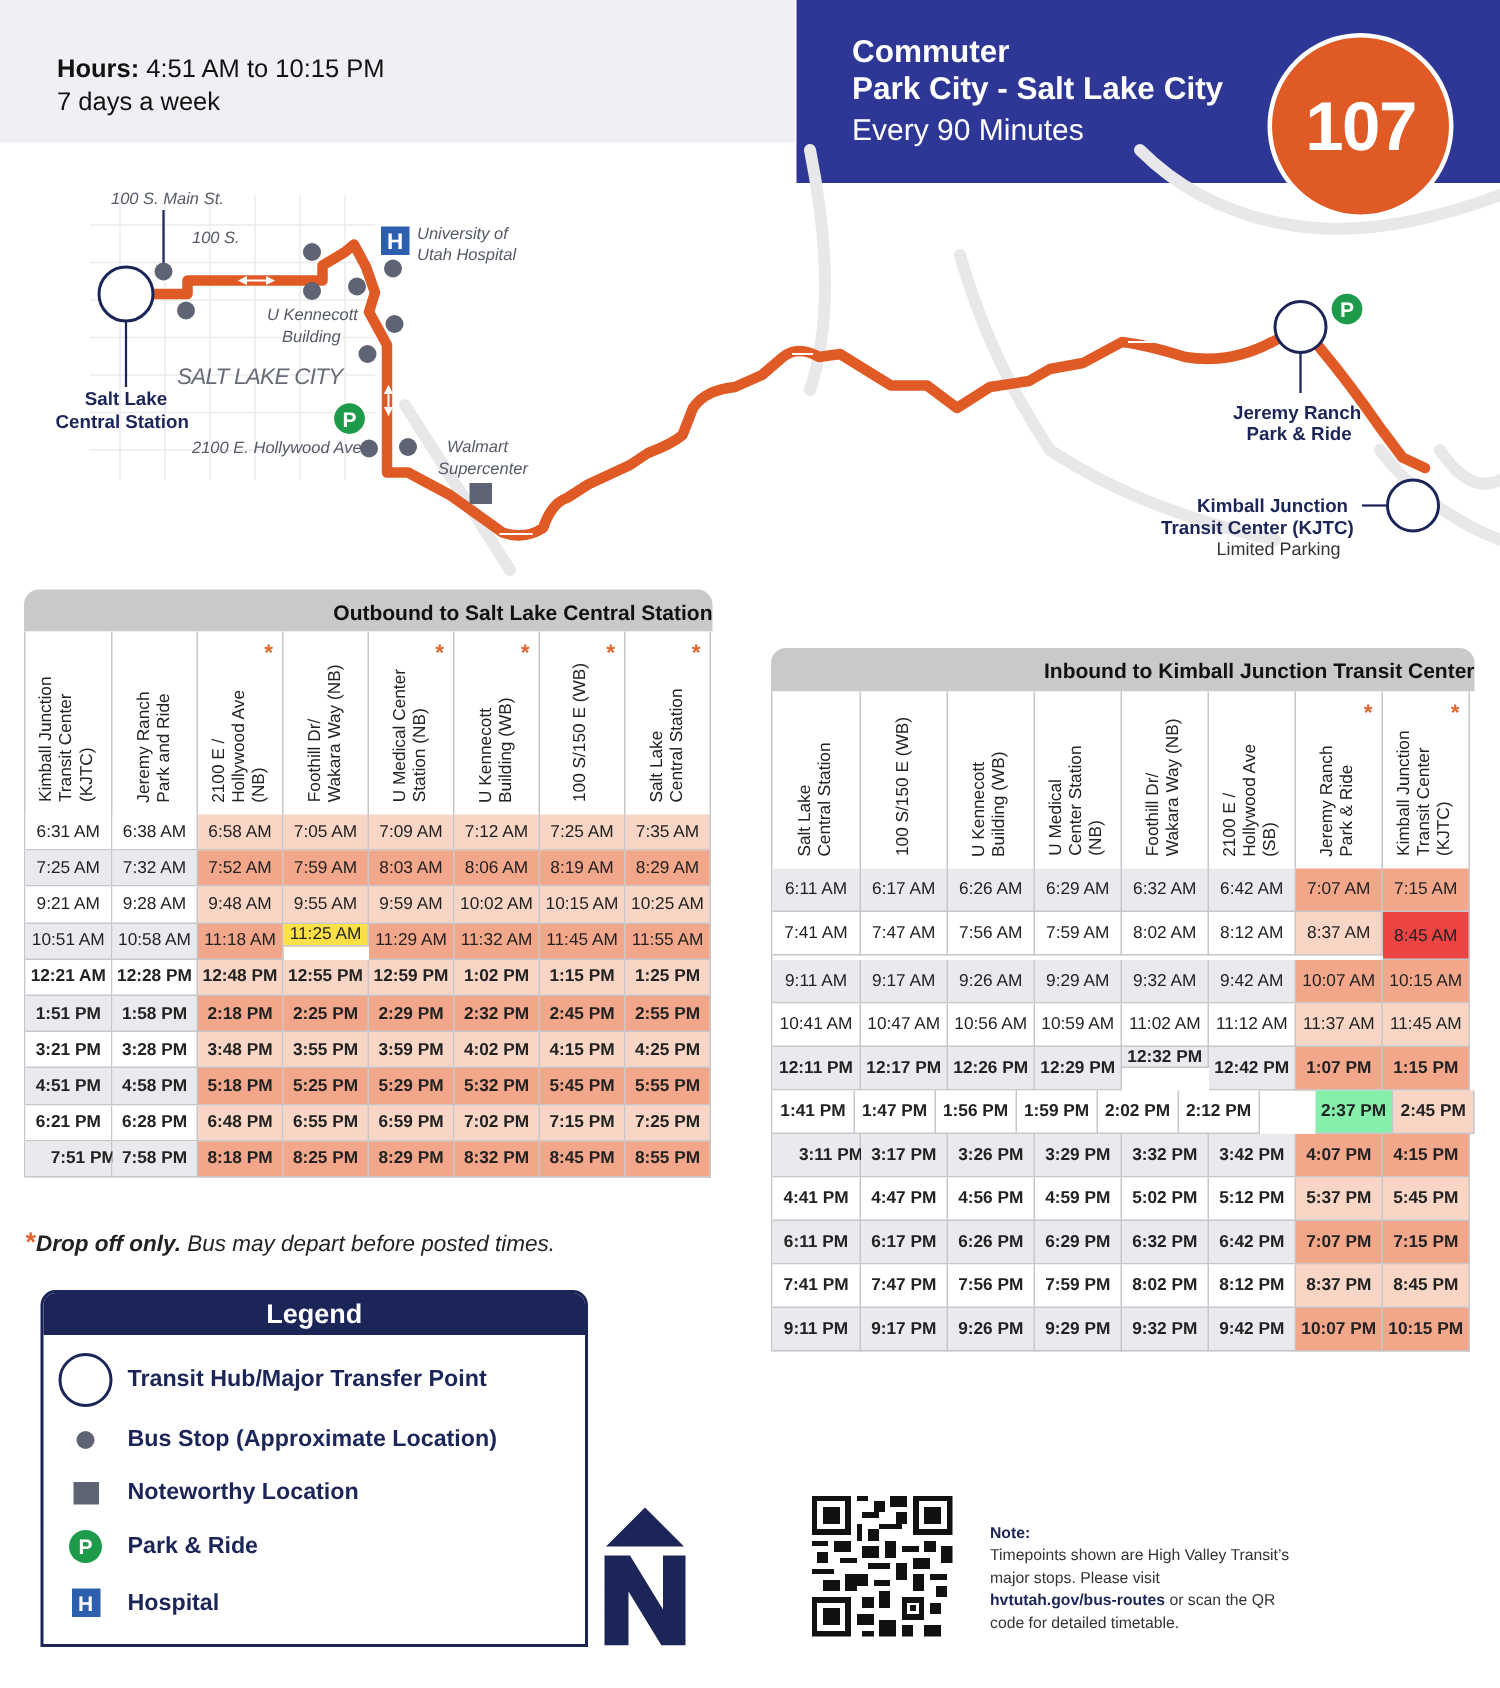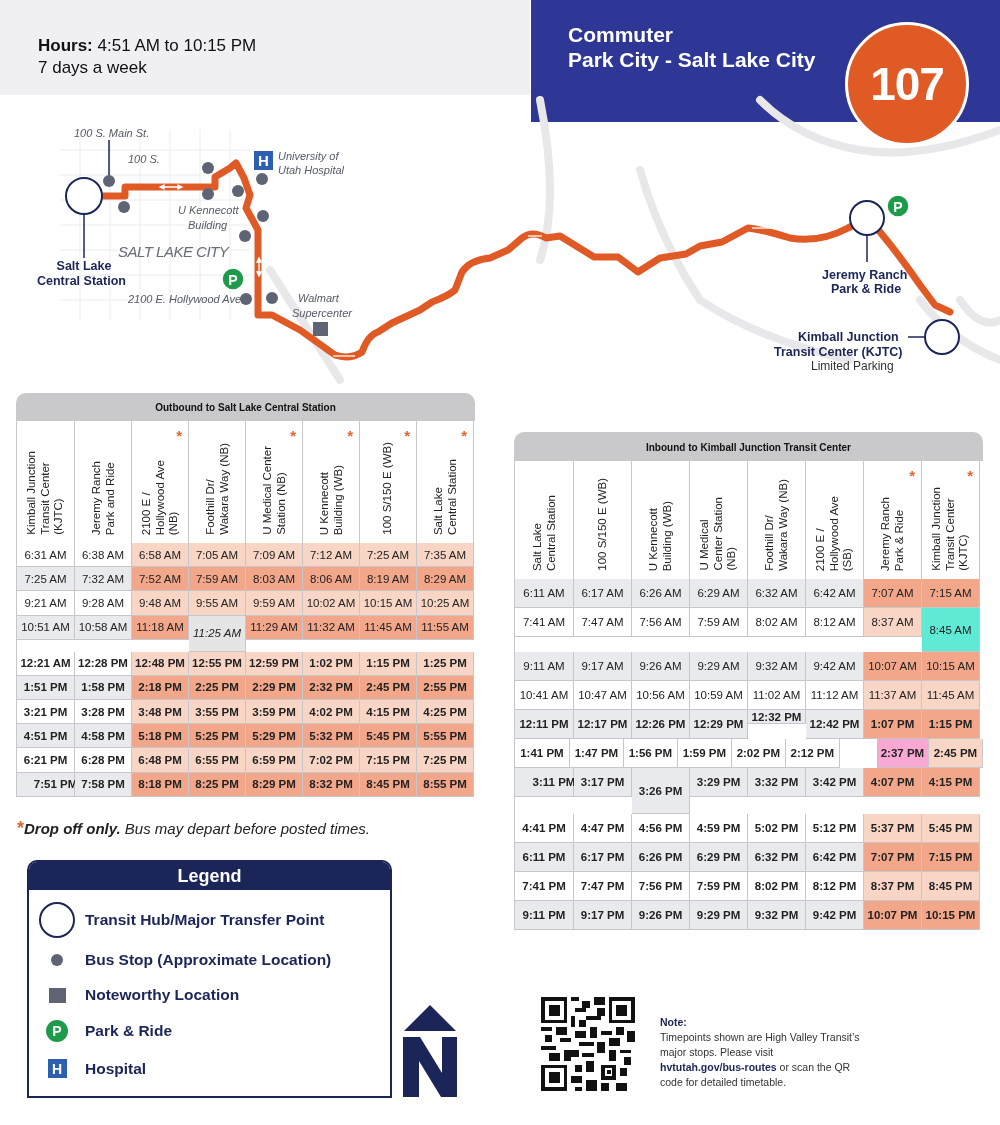--- a/index.html
+++ b/index.html
@@ -9,21 +9,21 @@
   .title-box { position: absolute; left: 531px; top: 0; width: 469px; height: 122px; background: #2e3795; padding: 22px 0 0 37px; color: #fff; }
   .title-box .t1 { font-size: 21px; font-weight: 700; line-height: 25px; }
   .title-box .t2 { font-size: 20px; font-weight: 400; line-height: 28px; margin-top: 1px; }
   .route-badge { position: absolute; left: 845px; top: 22px; width: 124px; height: 124px; border-radius: 50%; background: #e05a26; border: 3px solid #fff; color: #fff; font-size: 46px; font-weight: 700; display: flex; align-items: center; justify-content: center; letter-spacing: -1px; }
   .map { position: absolute; left: 0; top: 95px; width: 1000px; height: 290px; }
   .map-label { position: absolute; font-size: 11px; color: #555a66; font-style: italic; line-height: 13px; }
   .hub-label { position: absolute; font-size: 12.5px; font-weight: 700; color: #1c2558; line-height: 15px; }
   .city-label { position: absolute; font-size: 15px; color: #666b76; font-style: italic; letter-spacing: -0.5px; }
 
   .sched { position: absolute; border-collapse: collapse; }
-  .sched-title { background: #c9c9cb; border-radius: 10px 10px 0 0; text-align: center; font-weight: 700; font-size: 10px; color: #111; }
+  .sched-title { background: #c9c9cb; border-radius: 10px 10px 0 0; text-align: right; font-weight: 700; font-size: 14px; color: #111; }
   .hdr-row { display: flex; background: #fff; border-left: 1px solid #c7c7cb; }
   .hdr-cell { border-right: 1px solid #c7c7cb; position: relative; display: flex; align-items: flex-end; justify-content: center; padding-bottom: 8px; }
   .hdr-cell span { writing-mode: vertical-rl; transform: rotate(180deg); font-size: 11.5px; line-height: 13.5px; color: #222; white-space: pre-line; text-align: left; }
   .hdr-cell .ast { color: #e0662e; font-weight: 700; }
   .row { display: flex; border-left: 1px solid #c7c7cb; }
   .cell { border-right: 1px solid #c7c7cb; border-bottom: 1px solid #c7c7cb; font-size: 11.5px; display: flex; align-items: center; justify-content: center; color: #222; white-space: nowrap; }
   .row.bold .cell { font-weight: 700; }
 
   .footnote { position: absolute; left: 17px; top: 818px; font-size: 15px; font-style: italic; color: #222; }
   .footnote .ast { color: #e0662e; font-weight: 700; font-style: normal; font-size: 18px; }
@@ -43,20 +43,21 @@
 </head>
 <body>
 
 <div class="hours-box">
   <div><b>Hours:</b> <span>4:51 AM to 10:15 PM</span></div>
   <div>7 days a week</div>
 </div>
 <div class="title-box">
   <div class="t1">Commuter</div>
   <div class="t1">Park City - Salt Lake City</div>
+  <div class="t2">Every 90 Minutes</div>
 </div>
 <div class="route-badge">107</div>
 
 <div class="map">
   <svg width="1000" height="290" viewBox="0 95 1000 290">
 
     <g stroke="#ececef" stroke-width="1" fill="none">
       <path d="M60 150 H250 M60 175 H250 M60 200 H250 M60 225 H250 M60 250 H250 M60 275 H250 M60 300 H250"></path>
       <path d="M80 130 V320 M110 130 V320 M140 130 V320 M170 130 V320 M200 130 V320 M230 130 V320"></path>
     </g>
@@ -211,21 +212,21 @@
         <div class="cell" style="width: 57px; height: 24.2px; background: rgb(248, 213, 196);">9:55 AM</div>
         <div class="cell" style="width: 57px; height: 24.2px; background: rgb(248, 213, 196);">9:59 AM</div>
         <div class="cell" style="width: 57px; height: 24.2px; background: rgb(248, 213, 196);">10:02 AM</div>
         <div class="cell" style="width: 57px; height: 24.2px; background: rgb(248, 213, 196);">10:15 AM</div>
         <div class="cell" style="width: 57px; height: 24.2px; background: rgb(248, 213, 196);">10:25 AM</div>
       </div>
       <div class="row">
         <div class="cell" style="width: 58px; height: 24.2px; background: rgb(233, 234, 238);">10:51 AM</div>
         <div class="cell" style="width: 57px; height: 24.2px; background: rgb(233, 234, 238);">10:58 AM</div>
         <div class="cell" style="width: 57px; height: 24.2px; background: rgb(242, 166, 138);">11:18 AM</div>
-        <div class="cell" style="width: 57px; height: 36px; background: #e5e5e5; font-style: italic;">11:25 AM</div>
+        <div class="cell" style="width: 57px; height: 15px; background: #fde047;">11:25 AM</div>
         <div class="cell" style="width: 57px; height: 24.2px; background: rgb(242, 166, 138);">11:29 AM</div>
         <div class="cell" style="width: 57px; height: 24.2px; background: rgb(242, 166, 138);">11:32 AM</div>
         <div class="cell" style="width: 57px; height: 24.2px; background: rgb(242, 166, 138);">11:45 AM</div>
         <div class="cell" style="width: 57px; height: 24.2px; background: rgb(242, 166, 138);">11:55 AM</div>
       </div>
       <div class="row bold">
         <div class="cell" style="width: 58px; height: 24.2px; background: rgb(255, 255, 255);">12:21 AM</div>
         <div class="cell" style="width: 57px; height: 24.2px; background: rgb(255, 255, 255);">12:28 PM</div>
         <div class="cell" style="width: 57px; height: 24.2px; background: rgb(248, 213, 196);">12:48 PM</div>
         <div class="cell" style="width: 57px; height: 24.2px; background: rgb(248, 213, 196);">12:55 PM</div>
@@ -339,21 +340,21 @@
         <div class="cell" style="width: 58px; height: 29px; background: rgb(242, 166, 138);">7:15 AM</div>
       </div>
       <div class="row">
         <div class="cell" style="width: 59px; height: 29px; background: rgb(255, 255, 255);">7:41 AM</div>
         <div class="cell" style="width: 58px; height: 29px; background: rgb(255, 255, 255);">7:47 AM</div>
         <div class="cell" style="width: 58px; height: 29px; background: rgb(255, 255, 255);">7:56 AM</div>
         <div class="cell" style="width: 58px; height: 29px; background: rgb(255, 255, 255);">7:59 AM</div>
         <div class="cell" style="width: 58px; height: 29px; background: rgb(255, 255, 255);">8:02 AM</div>
         <div class="cell" style="width: 58px; height: 29px; background: rgb(255, 255, 255);">8:12 AM</div>
         <div class="cell" style="width: 58px; height: 29px; background: rgb(248, 213, 196);">8:37 AM</div>
-        <div class="cell" style="width: 58px; height: 44px; background: #5eead4;">8:45 AM</div>
+        <div class="cell" style="width: 58px; height: 32px; background: #ef4444;">8:45 AM</div>
       </div>
       <div class="row">
         <div class="cell" style="width: 59px; height: 29px; background: rgb(233, 234, 238);">9:11 AM</div>
         <div class="cell" style="width: 58px; height: 29px; background: rgb(233, 234, 238);">9:17 AM</div>
         <div class="cell" style="width: 58px; height: 29px; background: rgb(233, 234, 238);">9:26 AM</div>
         <div class="cell" style="width: 58px; height: 29px; background: rgb(233, 234, 238);">9:29 AM</div>
         <div class="cell" style="width: 58px; height: 29px; background: rgb(233, 234, 238);">9:32 AM</div>
         <div class="cell" style="width: 58px; height: 29px; background: rgb(233, 234, 238);">9:42 AM</div>
         <div class="cell" style="width: 58px; height: 29px; background: rgb(242, 166, 138);">10:07 AM</div>
         <div class="cell" style="width: 58px; height: 29px; background: rgb(242, 166, 138);">10:15 AM</div>
@@ -378,27 +379,27 @@
         <div class="cell" style="width: 58px; height: 29px; background: rgb(242, 166, 138);">1:07 PM</div>
         <div class="cell" style="width: 58px; height: 29px; background: rgb(242, 166, 138);">1:15 PM</div>
       </div>
       <div class="row bold">
         <div class="cell" style="width: 59px; height: 29px; background: rgb(255, 255, 255);">1:41 PM</div>
         <div class="cell" style="width: 58px; height: 29px; background: rgb(255, 255, 255);">1:47 PM</div>
         <div class="cell" style="width: 58px; height: 29px; background: rgb(255, 255, 255);">1:56 PM</div>
         <div class="cell" style="width: 58px; height: 29px; background: rgb(255, 255, 255);">1:59 PM</div>
         <div class="cell" style="width: 58px; height: 29px; background: rgb(255, 255, 255);">2:02 PM</div>
         <div class="cell" style="width: 58px; height: 29px; background: rgb(255, 255, 255);">2:12 PM</div>
-        <div class="cell" style="width: 56px; height: 29px; background: #f9a8d4; margin-left: 37px;">2:37 PM</div>
+        <div class="cell" style="width: 56px; height: 29px; background: #86efac; margin-left: 37px;">2:37 PM</div>
         <div class="cell" style="width: 58px; height: 29px; background: rgb(248, 213, 196);">2:45 PM</div>
       </div>
       <div class="row bold">
         <div class="cell" style="width: 59px; height: 29px; background: rgb(233, 234, 238); padding-left: 20px;">3:11 PM</div>
         <div class="cell" style="width: 58px; height: 29px; background: rgb(233, 234, 238);">3:17 PM</div>
-        <div class="cell" style="width: 58px; height: 46px; background: rgb(233, 234, 238);">3:26 PM</div>
+        <div class="cell" style="width: 58px; height: 29px; background: rgb(233, 234, 238);">3:26 PM</div>
         <div class="cell" style="width: 58px; height: 29px; background: rgb(233, 234, 238);">3:29 PM</div>
         <div class="cell" style="width: 58px; height: 29px; background: rgb(233, 234, 238);">3:32 PM</div>
         <div class="cell" style="width: 58px; height: 29px; background: rgb(233, 234, 238);">3:42 PM</div>
         <div class="cell" style="width: 58px; height: 29px; background: rgb(242, 166, 138);">4:07 PM</div>
         <div class="cell" style="width: 58px; height: 29px; background: rgb(242, 166, 138);">4:15 PM</div>
       </div>
       <div class="row bold">
         <div class="cell" style="width: 59px; height: 29px; background: rgb(255, 255, 255);">4:41 PM</div>
         <div class="cell" style="width: 58px; height: 29px; background: rgb(255, 255, 255);">4:47 PM</div>
         <div class="cell" style="width: 58px; height: 29px; background: rgb(255, 255, 255);">4:56 PM</div>

